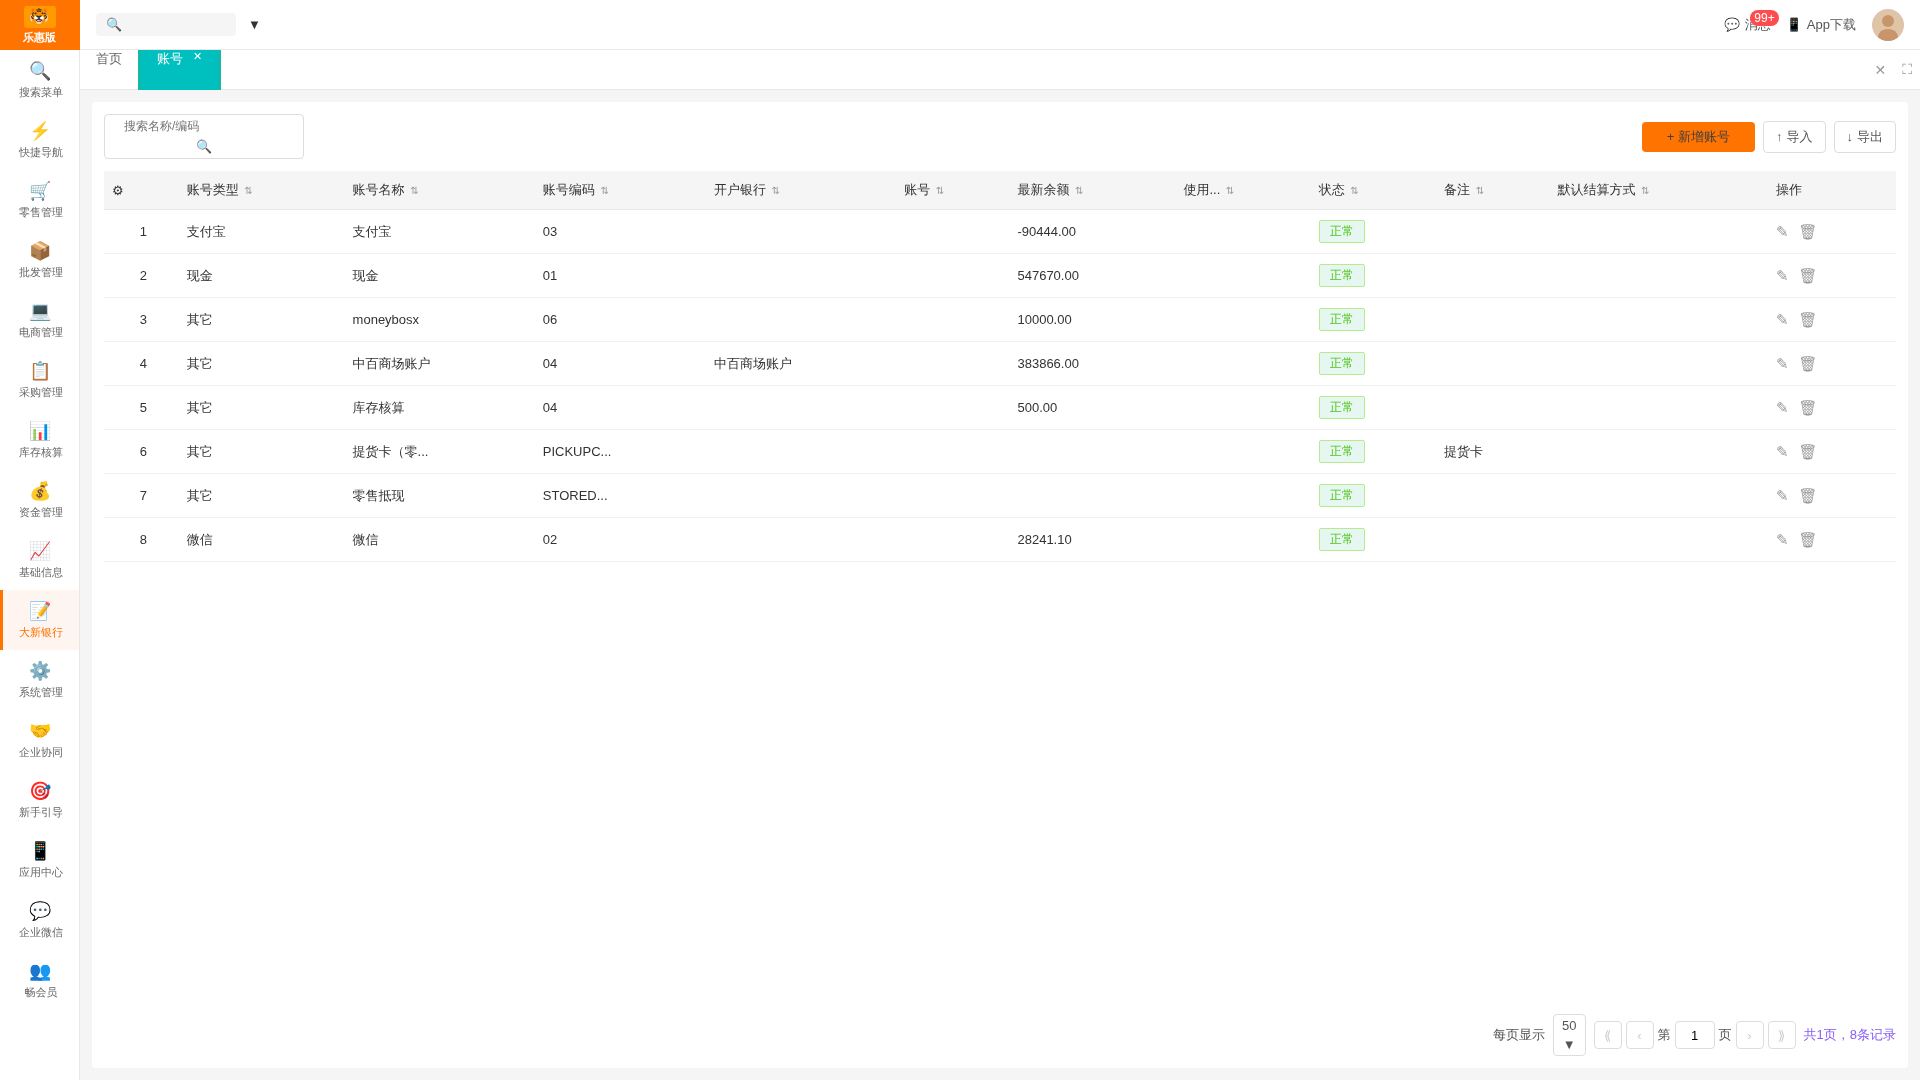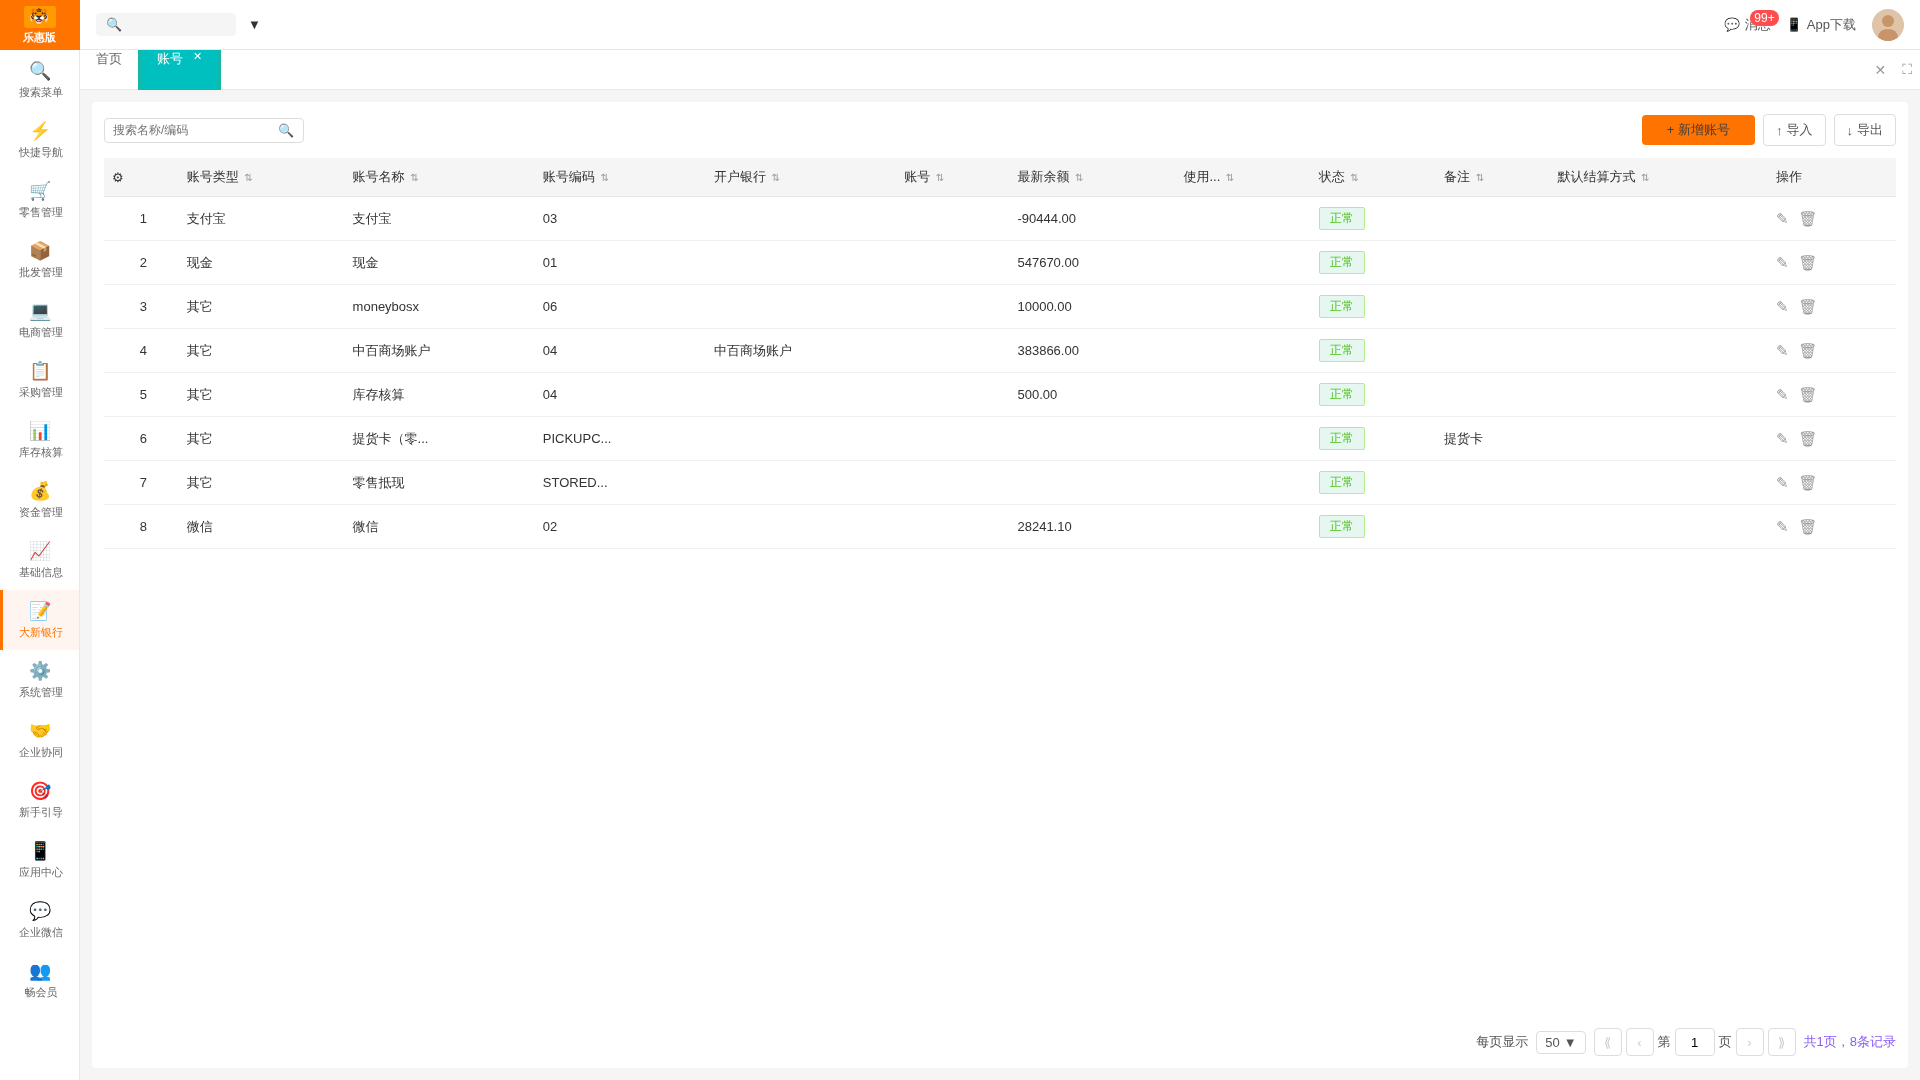--- a/index.html
+++ b/index.html
@@ -163,20 +163,21 @@
     }
     .toolbar-left { display: flex; align-items: center; gap: 8px; }
     .search-input-box {
       display: flex;
       align-items: center;
       border: 1px solid #ddd;
       border-radius: 4px;
       padding: 4px 8px;
       gap: 6px;
       width: 200px;
+      flex-direction: column;
     }
     .search-input-box input { border: none; outline: none; font-size: 12px; width: 160px; color: #999; }
     .toolbar-right { display: flex; align-items: center; gap: 8px; }
     .btn-primary {
       background: #ff7300;
       color: #404040;
       border: none;
       border-radius: 4px;
       padding: 6px 25px;
       cursor: pointer;
@@ -241,20 +242,21 @@
     }
     .page-size-box {
       border: 1px solid #ddd;
       border-radius: 4px;
       padding: 3px 8px;
       font-size: 13px;
       display: flex;
       align-items: center;
       gap: 4px;
       cursor: pointer;
+      flex-direction: column;
     }
     .page-nav { display: flex; align-items: center; gap: 4px; }
     .page-btn {
       width: 28px;
       height: 28px;
       display: flex;
       align-items: center;
       justify-content: center;
       border: 1px solid #ddd;
       border-radius: 4px;

